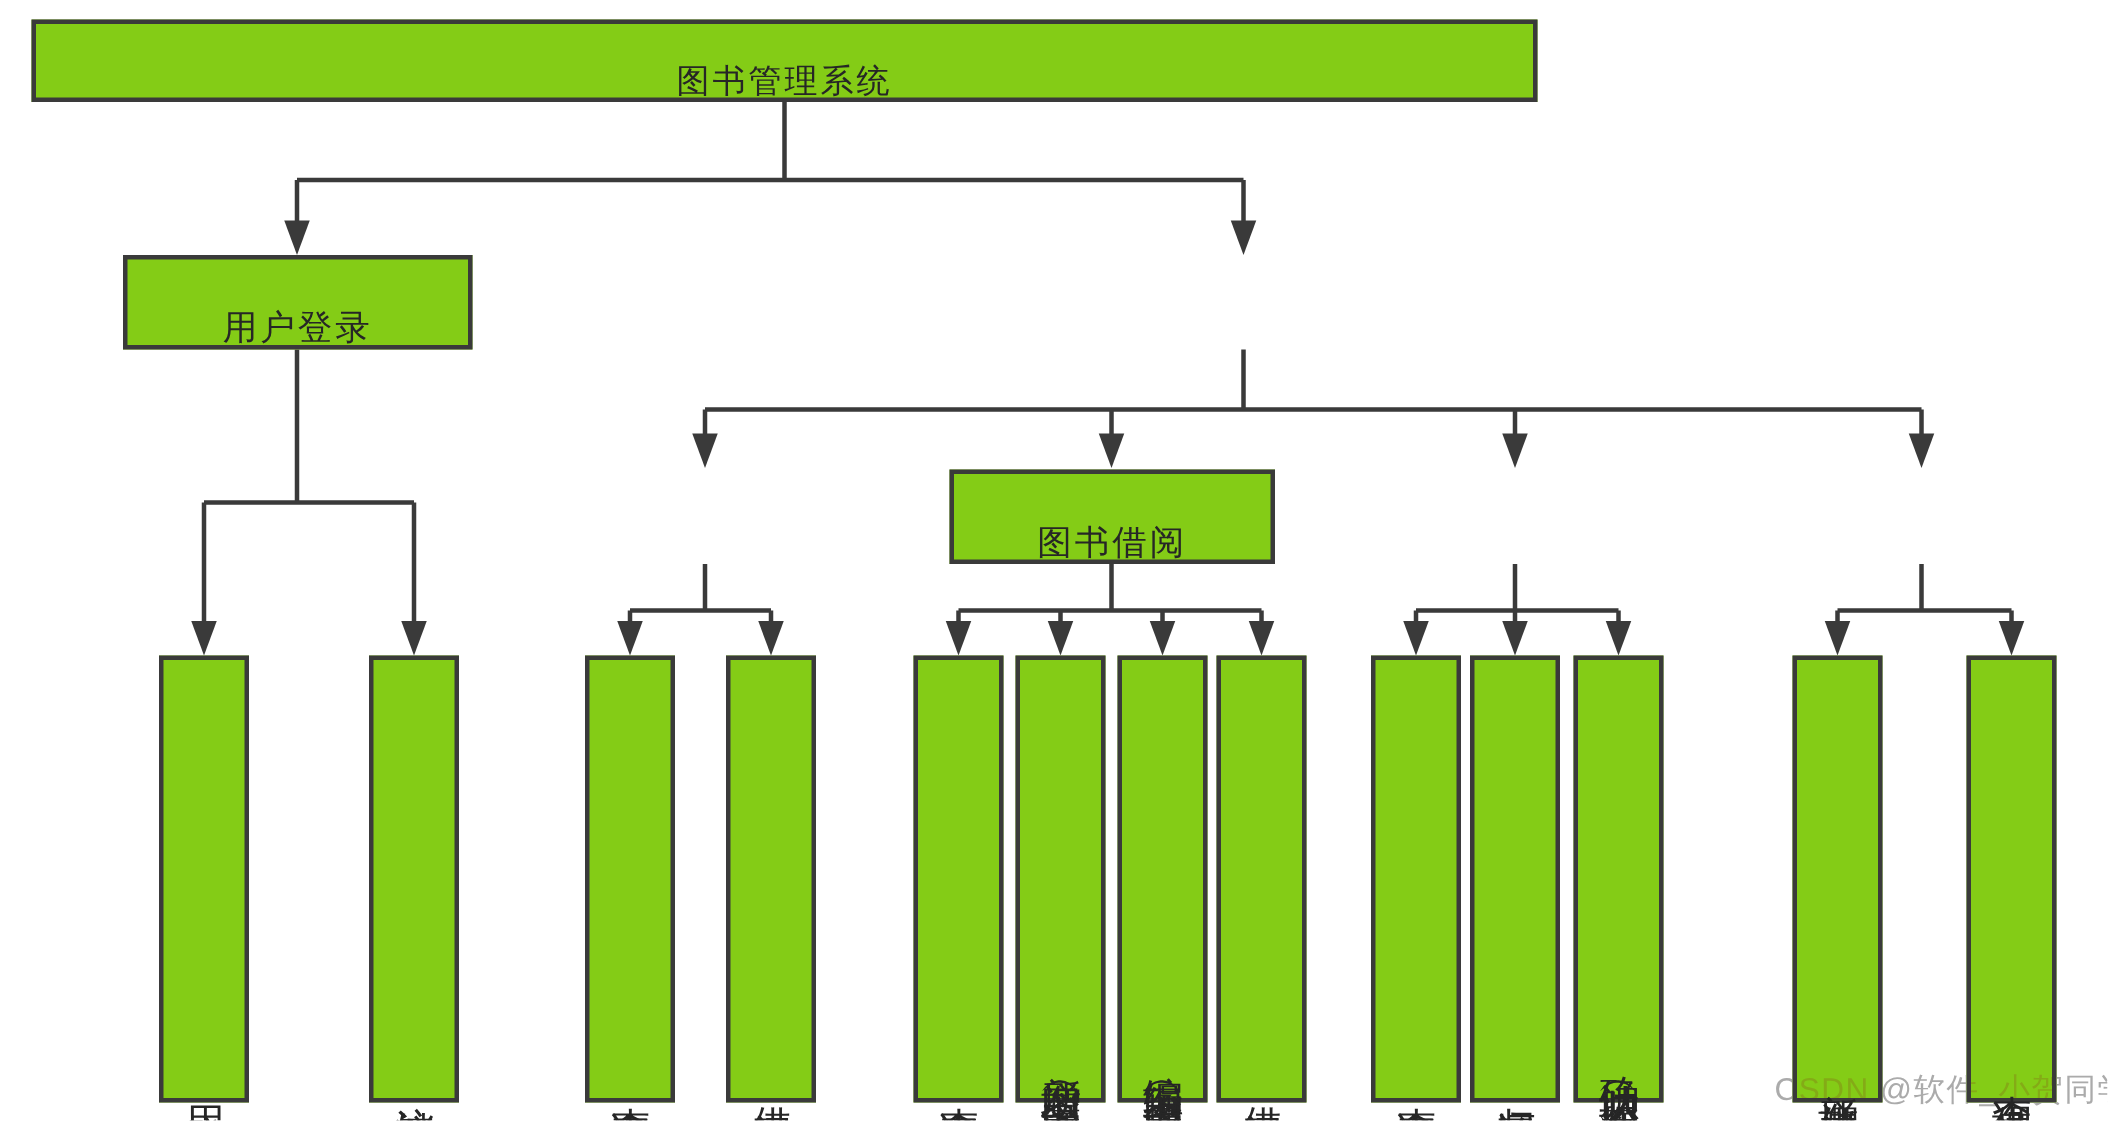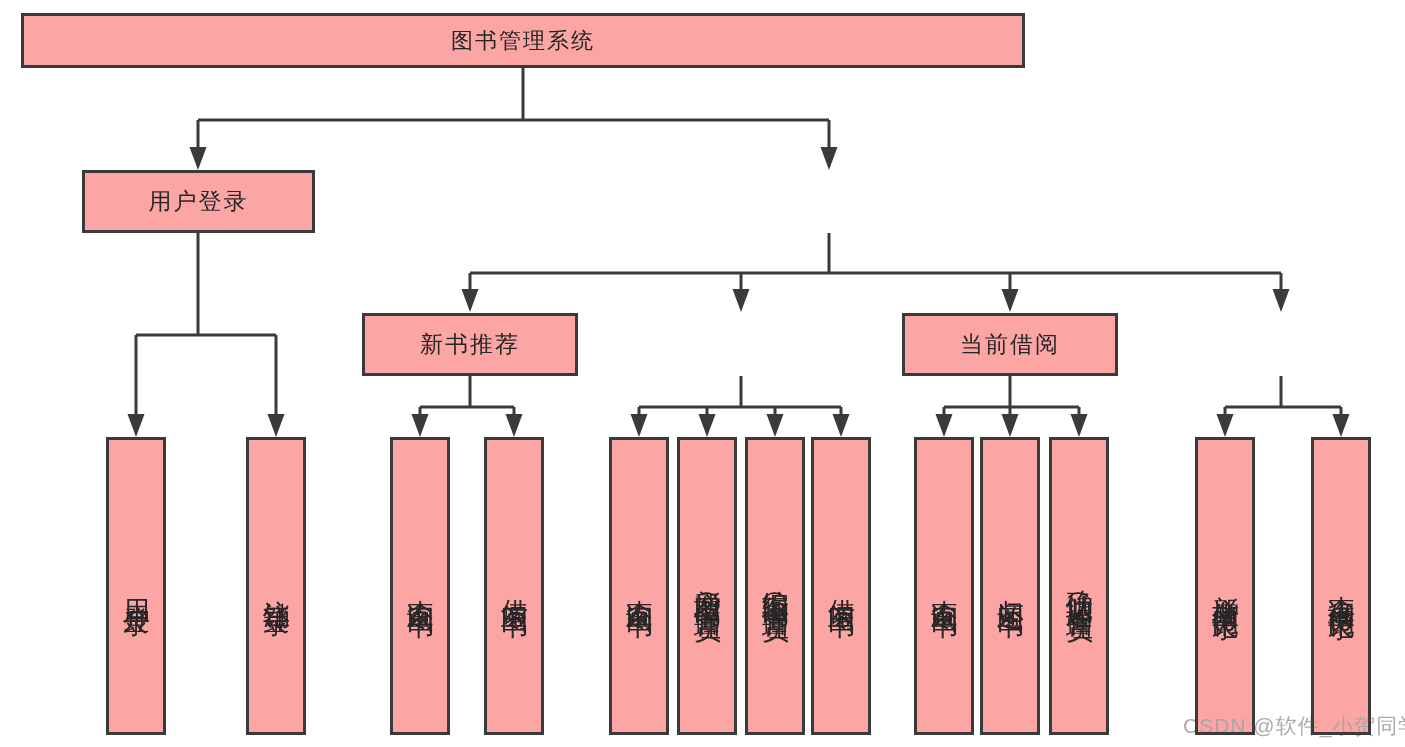--- a/index.html
+++ b/index.html
@@ -9,23 +9,23 @@
     height: 747px;
     background: #ffffff;
     font-family: "Liberation Sans", "DejaVu Sans", sans-serif;
     overflow: hidden;
   }
   #wires { position: absolute; left: 0; top: 0; z-index: 1; }
   .box {
     position: absolute;
     box-sizing: border-box;
     border: 3px solid #3a3a3a;
-    background: #fca5a5;
+    background: #84cc16;
     display: flex;
-    align-items: center;
+    align-items: flex-end;
     justify-content: center;
     color: #262626;
     z-index: 2;
   }
   .hlabel {
     font-size: 23px;
     letter-spacing: 2px;
     white-space: nowrap;
     line-height: 1;
   }
@@ -87,25 +87,22 @@
   </svg>
 
   <div class="box root" style="left:21px; top:13px; width:1004px; height:55px;">
     <span class="hlabel">图书管理系统</span>
   </div>
 
   <div class="box" style="left:82px; top:170px; width:233px; height:63px;">
     <span class="hlabel">用户登录</span>
   </div>
 
-  <div class="box" style="left:362px; top:313px; width:216px; height:63px;">
-    <span class="hlabel">新书推荐</span>
-  </div>
-  <div class="box" style="left:902px; top:313px; width:216px; height:63px;">
-    <span class="hlabel">当前借阅</span>
+  <div class="box" style="left:633px; top:313px; width:217px; height:63px;">
+    <span class="hlabel">图书借阅</span>
   </div>
 
   <div class="box" style="left:106px; top:437px; width:60px; height:298px;">
     <span class="vlabel">用户登录</span>
   </div>
   <div class="box" style="left:246px; top:437px; width:60px; height:298px;">
     <span class="vlabel">注销登录</span>
   </div>
 
   <div class="box" style="left:390px; top:437px; width:60px; height:298px;">

